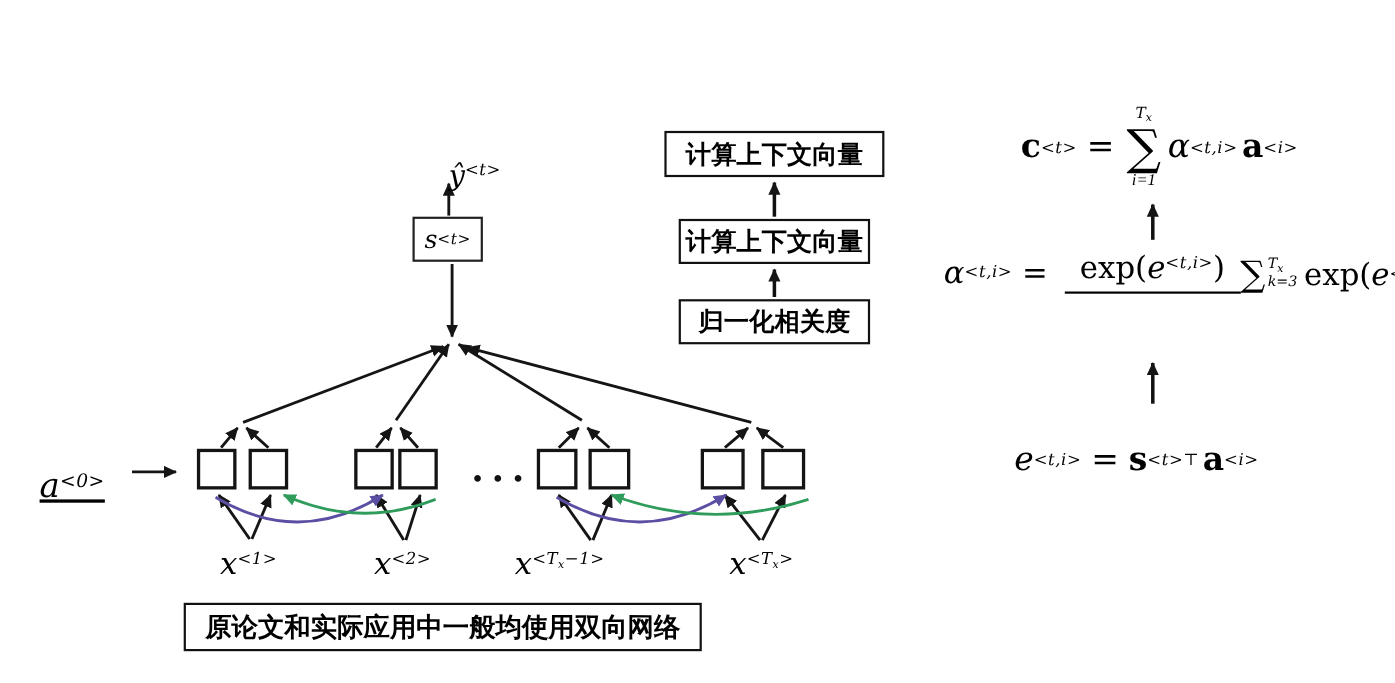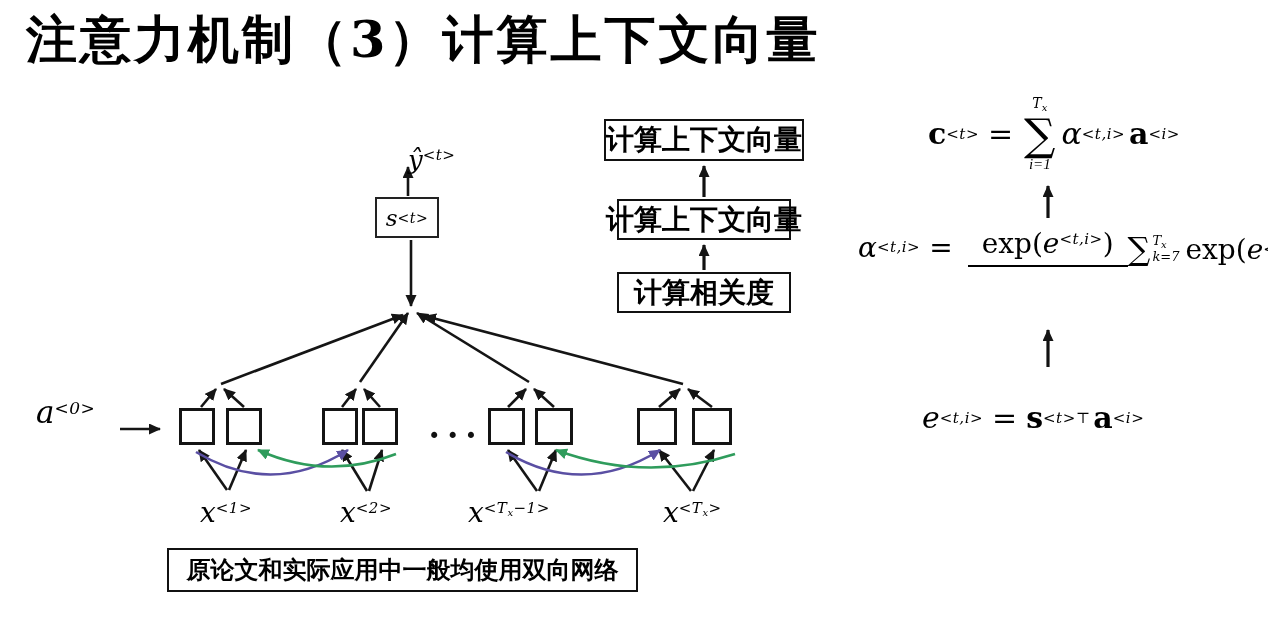--- a/index.html
+++ b/index.html
@@ -18,30 +18,30 @@
           border: 3px solid #141414; box-sizing: border-box; }
 
   .sbox { position: absolute; left: 375px; top: 197px; width: 64px; height: 41px;
           border: 2.5px solid #222; box-sizing: border-box; background: #fff;
           display: flex; align-items: center; justify-content: center;
           font-style: italic; font-size: 23px; }
   .sbox .sup { font-size: 14px; }
 
   .mlabel { position: absolute; font-style: italic; white-space: nowrap; }
   .ylabel  { left: 408px; top: 128px; font-size: 26px; margin-top: 17px; }
-  .a0label { left: 36px;  top: 394px; font-size: 31px; }
+  .a0label { left: 36px;  top: 424px; font-size: 31px; text-decoration: underline; }
   .xlab    { top: 496px; font-size: 28px; }
   .sup { font-style: italic; font-size: 15px; vertical-align: 9px; letter-spacing: 0.5px; }
   .sup sub, .limtop sub, .sumtop sub { font-size: 10px; font-style: italic; vertical-align: -3px; }
   .dots { position: absolute; left: 428px; top: 424px; font-size: 21px; letter-spacing: 6px;
           font-family: "DejaVu Sans", sans-serif; color: #111; }
 
   .flowbox { position: absolute; border: 2.5px solid #111; box-sizing: border-box; background: #fff;
              display: flex; align-items: center; justify-content: center;
-             font-family: "DejaVu Sans", sans-serif; font-weight: 700; font-size: 28px;
+             font-family: "DejaVu Sans", sans-serif; font-weight: 700; font-size: 23px;
              white-space: nowrap; }
   .fb1 { left: 604px; top: 119px; width: 200px; height: 42px; }
   .fb2 { left: 617px; top: 199px; width: 174px; height: 41px; }
   .fb3 { left: 617px; top: 272px; width: 174px; height: 41px; }
 
   .note { position: absolute; left: 167px; top: 548px; width: 471px; height: 44px;
           border: 2.5px solid #111; box-sizing: border-box; background: #fff;
           display: flex; align-items: center; justify-content: center;
           font-family: "DejaVu Sans", sans-serif; font-weight: 700; font-size: 24px;
           white-space: nowrap; }
@@ -63,21 +63,20 @@
   .fracden { display: inline-flex; align-items: center; padding-top: 4px; }
   .densig { font-size: 32px; }
   .limstack { display: inline-flex; flex-direction: column; align-items: flex-start;
               line-height: 1.05; font-size: 13px; font-style: italic; margin: 0 6px 0 2px; }
 </style>
 </head>
 <body>
 
 <div class="slide" style="position:absolute;left:0;top:0;width:1268px;height:621px;">
 
-  <div class="title">注意力机制（3）计算上下文向量</div>
 
   <svg class="overlay" width="1268" height="621" viewBox="0 0 1268 621">
     <defs>
       <marker id="mb" markerUnits="userSpaceOnUse" markerWidth="15" markerHeight="12" refX="11" refY="5.5" orient="auto">
         <path d="M0,0 L12,5.5 L0,11 Z" fill="#151515"></path>
       </marker>
       <marker id="mp" markerUnits="userSpaceOnUse" markerWidth="15" markerHeight="12" refX="11" refY="5.5" orient="auto">
         <path d="M0,0 L12,5.5 L0,11 Z" fill="#5a4fa3"></path>
       </marker>
       <marker id="mg" markerUnits="userSpaceOnUse" markerWidth="15" markerHeight="12" refX="11" refY="5.5" orient="auto">
@@ -169,21 +168,21 @@
   <div class="mlabel xlab" style="left:468px"><span>x</span><sup class="sup"><span>&lt;T</span><sub>x</sub><span>−1&gt;</span></sup></div>
   <div class="mlabel xlab" style="left:663px"><span>x</span><sup class="sup"><span>&lt;T</span><sub>x</sub><span>&gt;</span></sup></div>
 
   <div class="flowbox fb1">
       <span>计算上下文向量</span>
     </div>
   <div class="flowbox fb2">
       <span>计算上下文向量</span>
     </div>
   <div class="flowbox fb3">
-      <span>计算相关度</span>
+      <span>归一化相关度</span>
     </div>
 
   <div class="note">
       <span>原论文和实际应用中一般均使用双向网络</span>
     </div>
 
   <div class="formula f1">
     <span class="vec">c</span>
       <sup class="sup">&lt;t&gt;</sup>
     <span class="eq">=</span>
@@ -201,21 +200,21 @@
   <div class="formula f2">
     <span class="var">α</span>
       <sup class="sup">&lt;t,i&gt;</sup>
     <span class="eq">=</span>
     <span class="frac">
       <span class="fracnum"><span>exp(</span><span class="var">e</span><sup class="sup">&lt;t,i&gt;</sup><span>)</span></span>
       <span class="fracden">
         <span class="densig">∑</span>
         <span class="limstack">
             <span class="limtop"><span>T</span><sub>x</sub></span>
-            <span class="limbot">k=7</span>
+            <span class="limbot">k=3</span>
           </span>
         <span>exp(</span>
           <span class="var">e</span>
           <sup class="sup">&lt;t,k&gt;</sup>
           <span>)</span>
       </span>
     </span>
   </div>
 
   <div class="formula f3">

